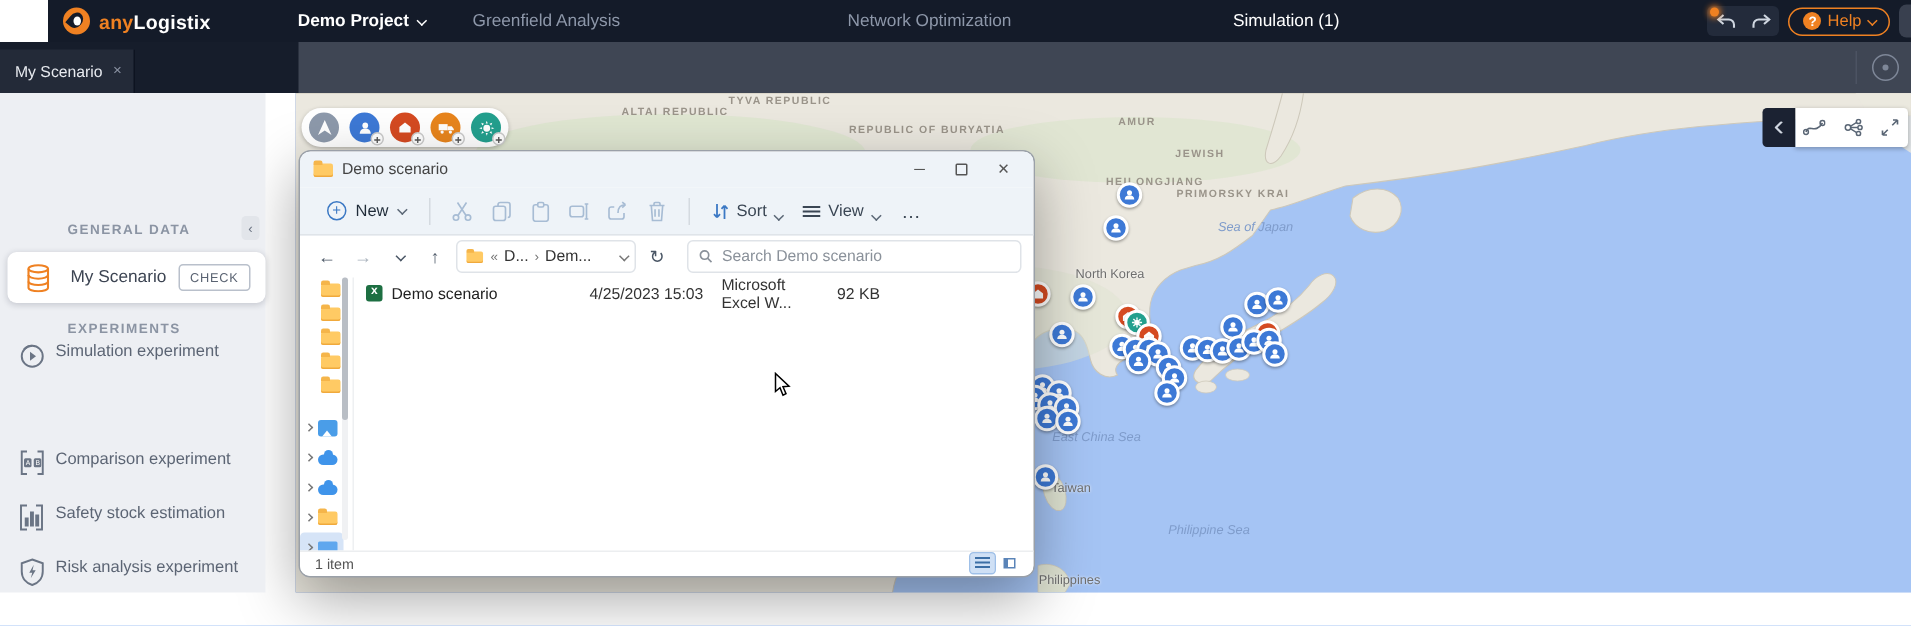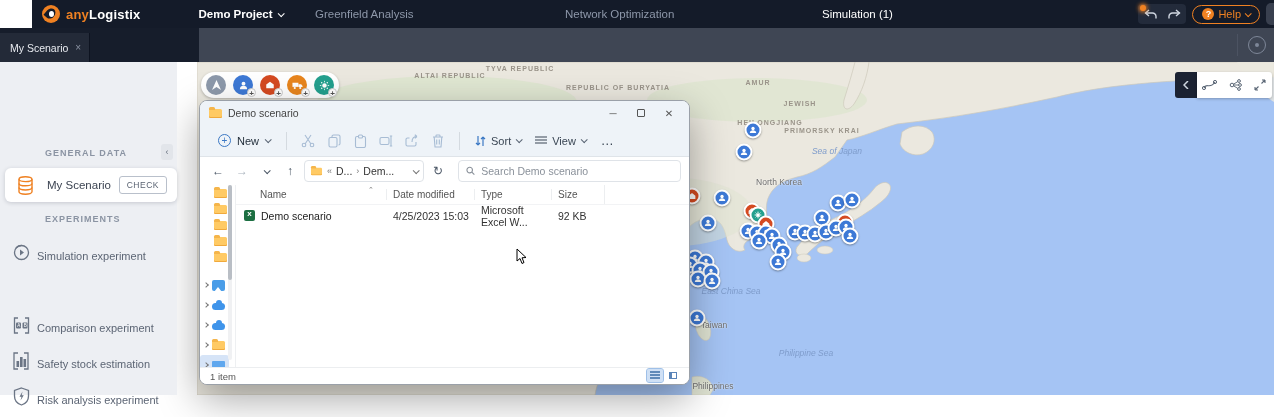--- a/index.html
+++ b/index.html
@@ -42,21 +42,21 @@
   
   #sidebar { position:absolute; left:0; top:62px; width:177px; height:333px; background:#edeff3; z-index:30; }
   .side-header { font-size:9px; letter-spacing:1px; color:#8b94a3; font-weight:bold; margin:0 0 0 45px; }
   #gen-header { position:absolute; top:86px; left:0; right:0; }
   #exp-header { position:absolute; top:152px; left:0; right:12px; }
   #collapse-btn { position:absolute; right:4px; top:82px; width:12px; height:16px; background:#e2e5ea; border-radius:3px; color:#6a7382; font-size:9px; display:flex; align-items:center; justify-content:center; cursor:pointer; }
   #scenario-card { position:absolute; left:5px; top:106px; width:172px; height:34px; background:#fff; border-radius:6px; box-shadow:0 1px 4px rgba(20,30,50,.18); display:flex; align-items:center; cursor:pointer; }
   #scenario-card .db { margin-left:12px; }
   #scenario-card .name { font-size:11.5px; color:#3c4452; margin-left:13px; flex:1; }
   #check-btn { margin-right:10px; border:1px solid #b9c0cb; border-radius:3px; font-size:8.5px; letter-spacing:.5px; color:#5a6372; padding:3px 7px; background:#fff; cursor:pointer; }
-  .exp-item { position:absolute; left:0; width:197px; height:34px; display:flex; align-items:flex-end; cursor:pointer; }
+  .exp-item { position:absolute; left:0; width:197px; height:34px; display:flex; align-items:flex-start; cursor:pointer; }
   .exp-item .ico { width:22px; margin-left:10px; display:flex; justify-content:center; }
   .exp-item .lbl { font-size:11px; color:#5c6574; margin-left:5px; }
 
   
   #map { position:absolute; left:197px; top:62px; width:1077px; height:333px; background:#a5c4f4; overflow:hidden; z-index:1; }
   #map-labels span { position:absolute; white-space:nowrap; transform:translate(-50%,-50%); }
   .lbl-admin { font-size:7px; color:#9a948a; letter-spacing:1px; font-weight:bold; text-transform:uppercase; }
   .lbl-water { font-size:8.5px; color:#7f9ccb; font-style:italic; }
   .lbl-place { font-size:8.5px; color:#6e6e6e; text-shadow:0 0 2px #fff; }
   .marker { position:absolute; width:17px; height:17px; border-radius:50%; border:2px solid #fff; box-shadow:0 1px 2px rgba(0,0,0,.35); transform:translate(-50%,-50%); display:flex; align-items:center; justify-content:center; cursor:pointer; }
@@ -74,21 +74,21 @@
   #ex-titlebar { height:24px; background:#eef3f8; display:flex; align-items:center; padding-left:9px; gap:6px; }
   #ex-title { font-size:10.5px; color:#444; }
   #ex-caption-btns { position:absolute; right:6px; top:0; height:24px; display:flex; align-items:center; }
   .cap-btn { width:28px; height:22px; display:flex; align-items:center; justify-content:center; color:#555; font-size:10px; cursor:pointer; }
   .cap-btn .maxbox { width:8px; height:8px; border:1px solid #555; border-radius:1px; }
   #ex-toolbar { height:32px; background:#eef3f8; display:flex; align-items:center; padding-left:10px; border-bottom:1px solid #dfe4e9; }
   #new-btn { display:flex; align-items:center; gap:6px; font-size:11px; color:#1f2b38; padding:4px 8px; border-radius:4px; cursor:pointer; }
   #new-btn .oplus { width:13px; height:13px; border:1.2px solid #3b78c4; border-radius:50%; color:#3b78c4; font-size:10px; line-height:11px; text-align:center; }
   .tb-sep { width:1px; height:18px; background:#d4dae0; margin:0 8px; }
   .tb-ico { width:26px; height:24px; display:flex; align-items:center; justify-content:center; border-radius:4px; cursor:pointer; }
-  .tb-drop { display:flex; align-items:center; gap:5px; font-size:11px; color:#3a4654; padding:4px 7px; border-radius:4px; cursor:pointer; }
+  .tb-drop { display:flex; align-items:flex-end; gap:5px; font-size:11px; color:#3a4654; padding:4px 7px; border-radius:4px; cursor:pointer; }
   .tb-drop .chev { border-color:#5a6675; }
   #ex-address { height:28px; display:flex; align-items:center; padding:0 8px; gap:4px; }
   .nav-ico { width:20px; height:20px; display:flex; align-items:center; justify-content:center; color:#4a5665; font-size:12px; border-radius:4px; cursor:pointer; }
   .nav-ico.dis { color:#aab3bd; }
   #crumb-box { width:120px; height:22px; background:#fff; border:1px solid #dfe3e8; border-radius:4px; display:flex; align-items:center; gap:4px; padding:0 5px; font-size:10.5px; color:#333; cursor:text; }
   #crumb-box .cs { color:#777; font-size:9px; }
   #crumb-box .endchev { margin-left:auto; }
   #search-box { flex:1; height:22px; background:#fff; border:1px solid #dfe3e8; border-radius:4px; display:flex; align-items:center; padding:0 7px; gap:6px; margin-left:6px; }
   #search-box input { border:none; outline:none; font-size:10.5px; color:#333; width:100%; font-family:"Liberation Sans",sans-serif; }
   #search-box input::placeholder { color:#8a919a; }
@@ -207,21 +207,21 @@
   </svg>
   <div id="map-labels">
       <span class="lbl-admin" style="left: 253px; top: 13px;">Altai Republic</span>
       <span class="lbl-admin" style="left: 323px; top: 6px;">Tyva Republic</span>
       <span class="lbl-admin" style="left: 421px; top: 25px;">Republic of Buryatia</span>
       <span class="lbl-admin" style="left: 561px; top: 20px;">Amur</span>
       <span class="lbl-admin" style="left: 603px; top: 41px;">Jewish</span>
       <span class="lbl-admin" style="left: 573px; top: 60px;">Heilongjiang</span>
       <span class="lbl-admin" style="left: 625px; top: 68px;">Primorsky Krai</span>
       <span class="lbl-water" style="left: 640px; top: 89px;">Sea of Japan</span>
-      <span class="lbl-place" style="left: 582px; top: 120px;">North Korea</span>
+      <span class="lbl-place" style="left: 543px; top: 120px;">North Korea</span>
       <span class="lbl-water" style="left: 534px; top: 229px;">East China Sea</span>
       <span class="lbl-place" style="left: 517px; top: 263px;">Taiwan</span>
       <span class="lbl-water" style="left: 609px; top: 291px;">Philippine Sea</span>
       <span class="lbl-place" style="left: 516px; top: 324px;">Philippines</span>
     </div>
   <div id="map-markers">
       <div class="marker" style="left: 495px; top: 134px; background: rgb(213, 74, 33);">
         <svg width="9" height="9" viewBox="0 0 24 24">
           <path d="M3 11 L12 4 L21 11 V20 H3 Z" fill="#fff"></path>
         </svg>
@@ -691,27 +691,20 @@
         </div>
       <div class="tree-row sel">
           <span class="tchev"></span>
           <span class="pc-ico"></span>
         </div>
       <div id="ex-scroll">
           <div class="thumb"></div>
         </div>
     </div>
     <div id="ex-list">
-      <div id="list-header">
-        <span class="hcell hname"><span>Name</span><span class="caret">⌃</span></span>
-        <span class="hcell hdate">Date modified</span>
-        <span class="hcell htype">Type</span>
-        <span class="hcell hsize">Size</span>
-        <span class="hend"></span>
-      </div>
       <div class="file-row">
         <span class="fname">
             <span class="xlicon"></span>
             <span>Demo scenario</span>
           </span>
         <span class="fdate">4/25/2023 15:03</span>
         <span class="ftype">Microsoft Excel W...</span>
         <span class="fsize">92 KB</span>
       </div>
     </div>

